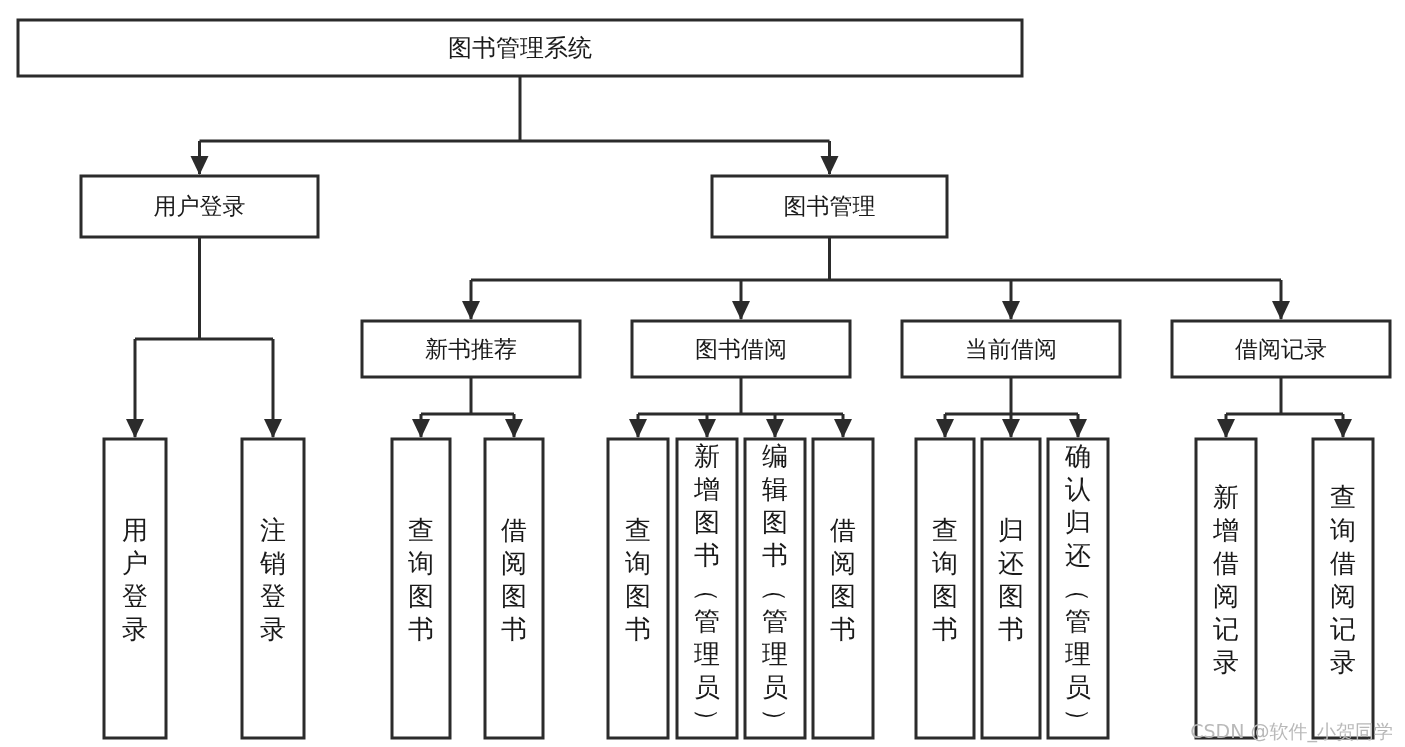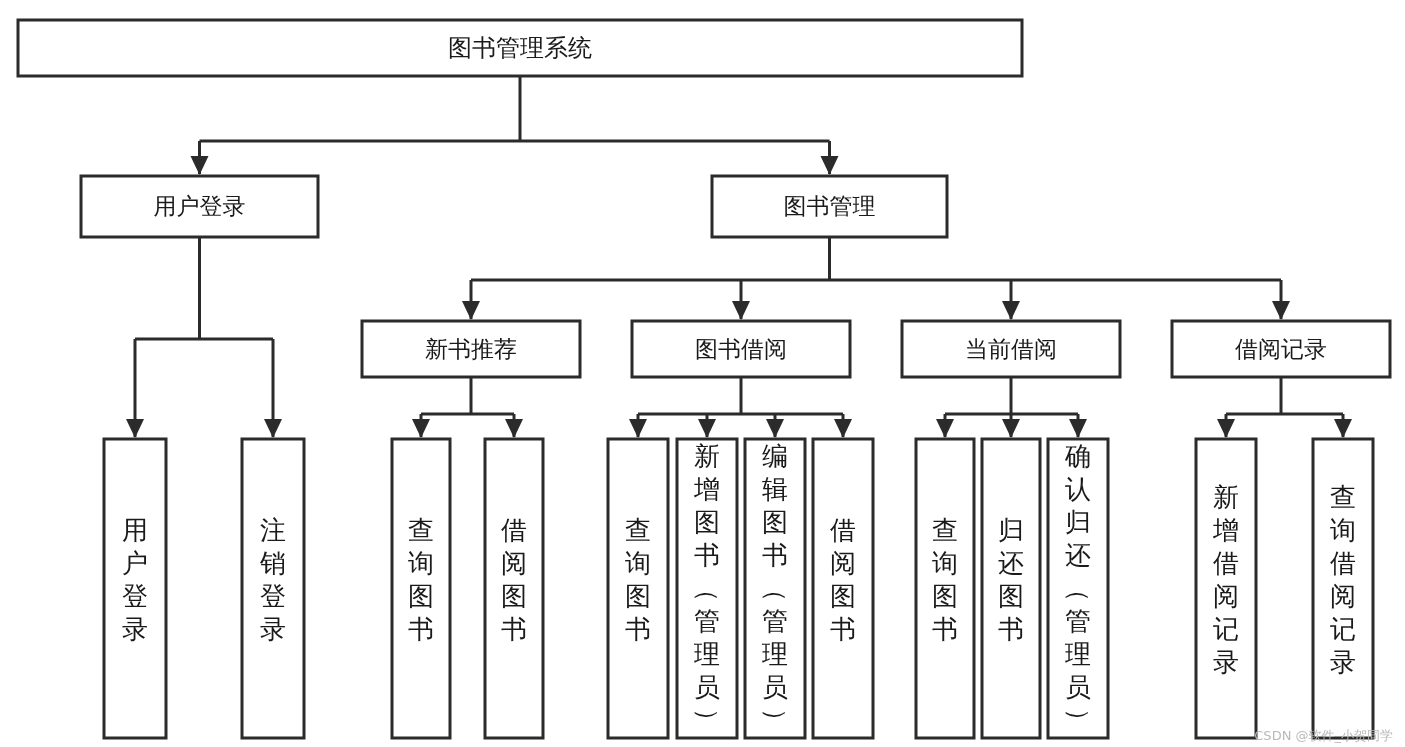--- a/index.html
+++ b/index.html
@@ -54,21 +54,21 @@
     font-family: "DejaVu Sans", "Liberation Sans", sans-serif;
     fill: #1a1a1a;
     font-size: 26px;
     text-anchor: middle;
   }
   .watermark {
     position: absolute;
     right: 12px;
     bottom: 6px;
     font-family: "DejaVu Sans", "Liberation Sans", sans-serif;
-    font-size: 13px;
+    font-size: 19px;
     color: #b9b9b9;
     white-space: nowrap;
     pointer-events: none;
   }
 </style>
 </head>
 <body>
 
 <div id="diagram-root">
   <svg class="flow" id="flow-svg" viewBox="0 0 1405 747" xmlns="http://www.w3.org/2000/svg">

